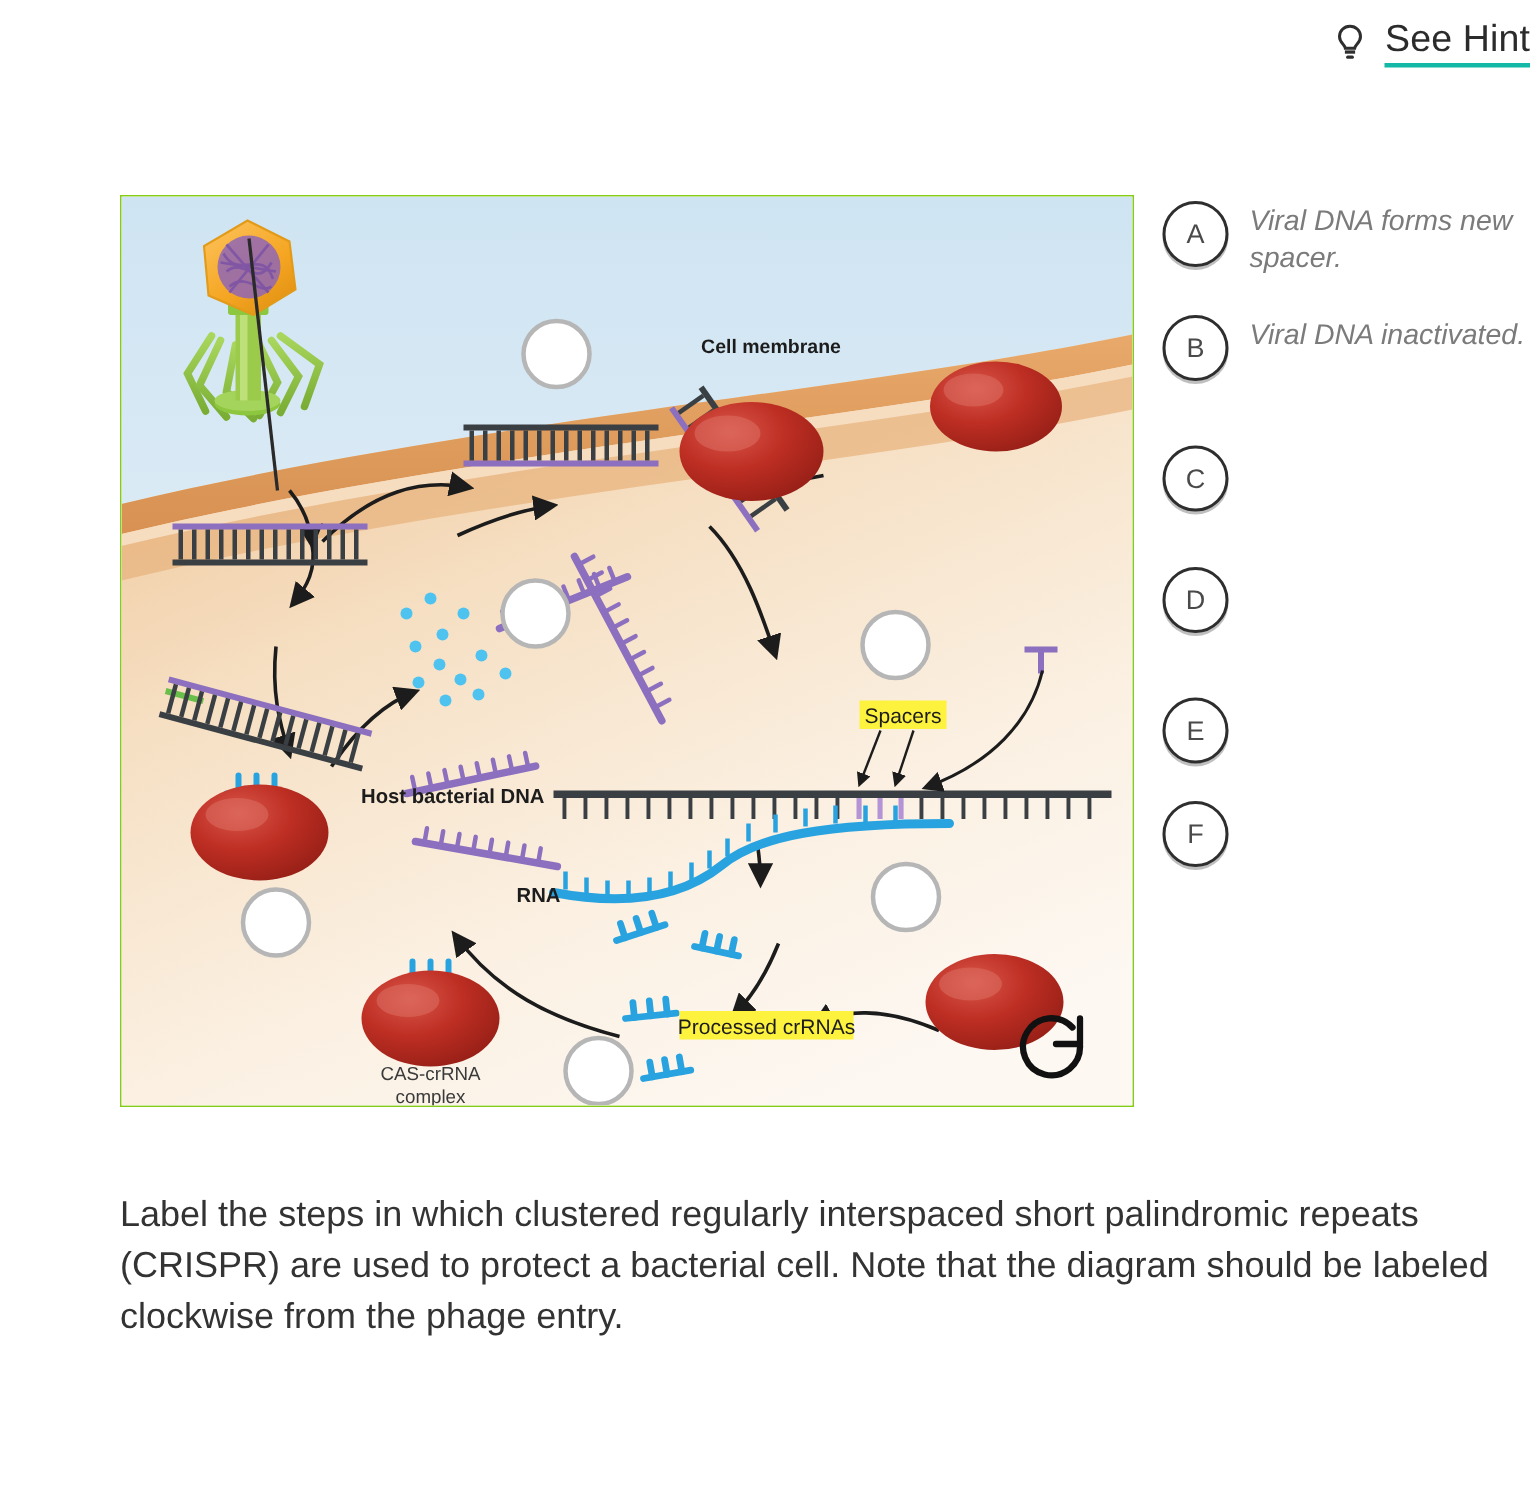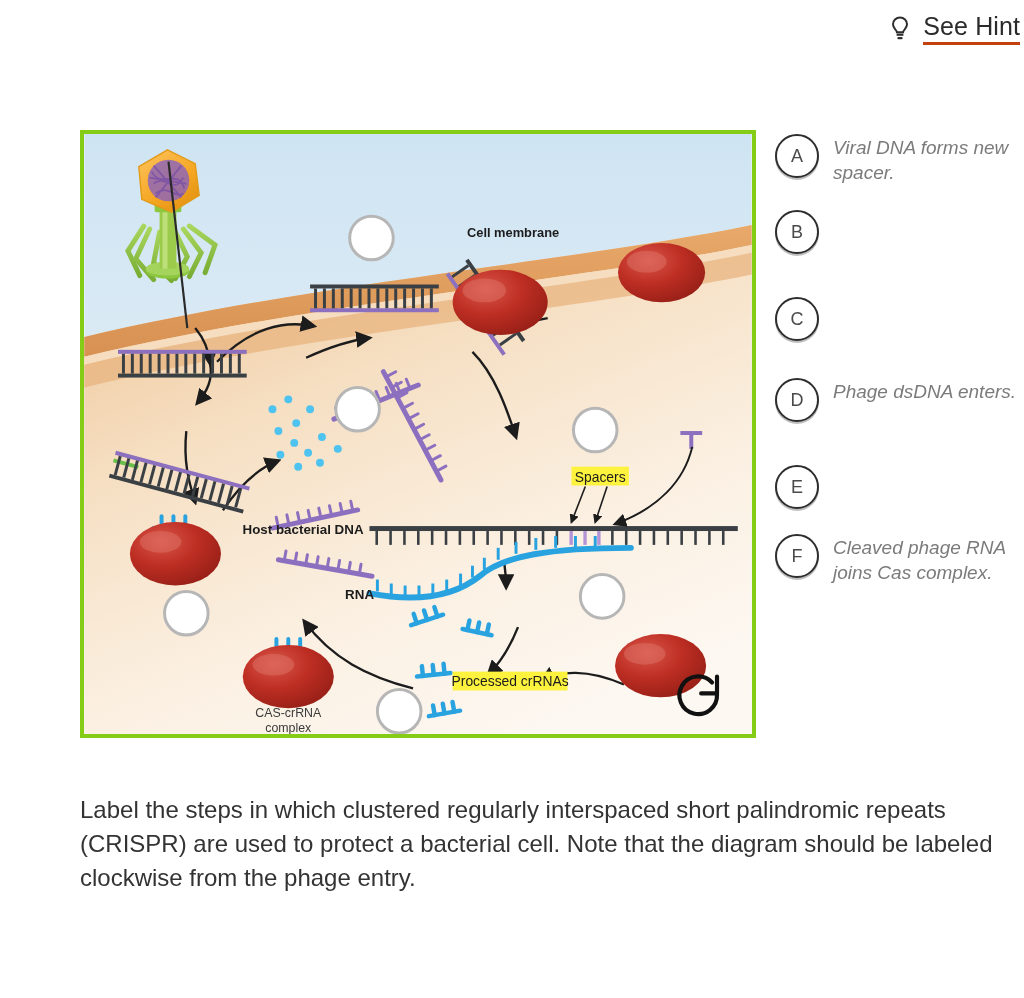--- a/index.html
+++ b/index.html
@@ -13,29 +13,29 @@
   }
 
   
   .hint-bar{
     position:absolute; top:14px; right:4px;
     display:flex; align-items:center; gap:12px;
   }
   .bulb-icon{ width:22px;height:28px; display:block; }
   .hint-link{
     font-size:25px; color:#2b2b2b; letter-spacing:.1px;
-    border-bottom:3px solid #c2410c; padding-bottom:3px; line-height:1;
+    border-bottom:3px solid #14b8a6; padding-bottom:3px; line-height:1;
     cursor:pointer;
   }
 
   
   .diagram-frame{
     position:absolute; left:80px; top:130px;
     width:676px; height:608px;
-    border:4px solid #84cc16;
+    border:1px solid #84cc16;
     background:#ffffff;
     box-sizing:border-box;
     overflow:hidden;
   }
   .diagram-svg{ display:block; width:100%; height:100%; }
 
   
   .options{
     position:absolute; left:775px; top:133px;
     width:249px;
@@ -505,35 +505,34 @@
 
 <div class="options">
 
   <div class="option-row r1">
     <div class="opt-circle">A</div>
     <div class="opt-text">Viral DNA forms new spacer.</div>
   </div>
 
   <div class="option-row r2">
     <div class="opt-circle">B</div>
+    <div class="opt-text">Viral DNA inactivated.</div>
   </div>
 
   <div class="option-row r3">
     <div class="opt-circle">C</div>
   </div>
 
   <div class="option-row r4">
     <div class="opt-circle">D</div>
-    <div class="opt-text">Phage dsDNA enters.</div>
   </div>
 
   <div class="option-row r5">
     <div class="opt-circle">E</div>
   </div>
 
   <div class="option-row r6">
     <div class="opt-circle">F</div>
-    <div class="opt-text">Cleaved phage RNA joins Cas complex.</div>
   </div>
 
 </div>
 
 <div class="caption">Label the steps in which clustered regularly interspaced short palindromic repeats (CRISPR) are used to protect a bacterial cell. Note that the diagram should be labeled clockwise from the phage entry.</div>
 
 </body></html>

